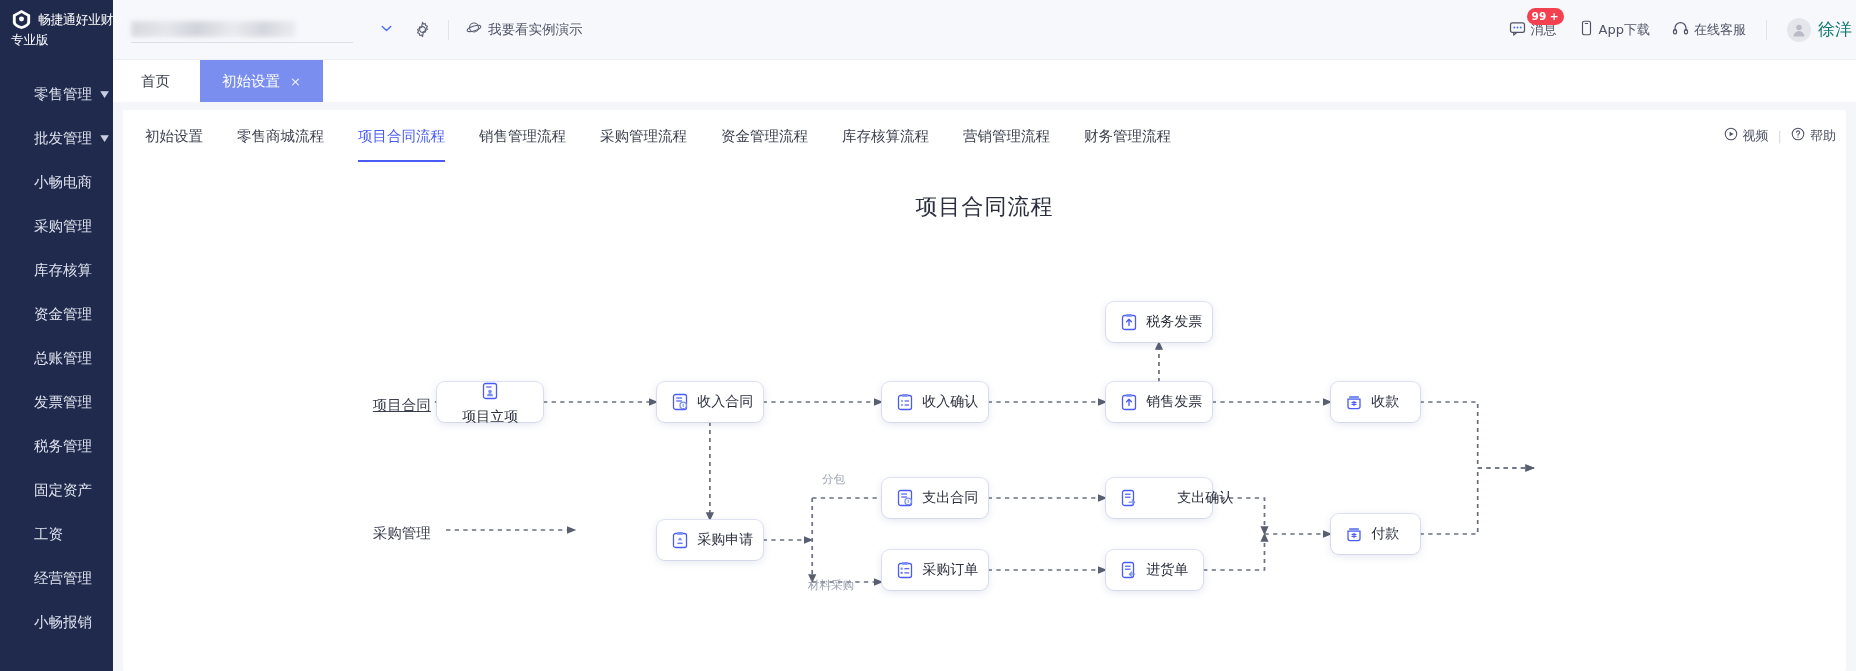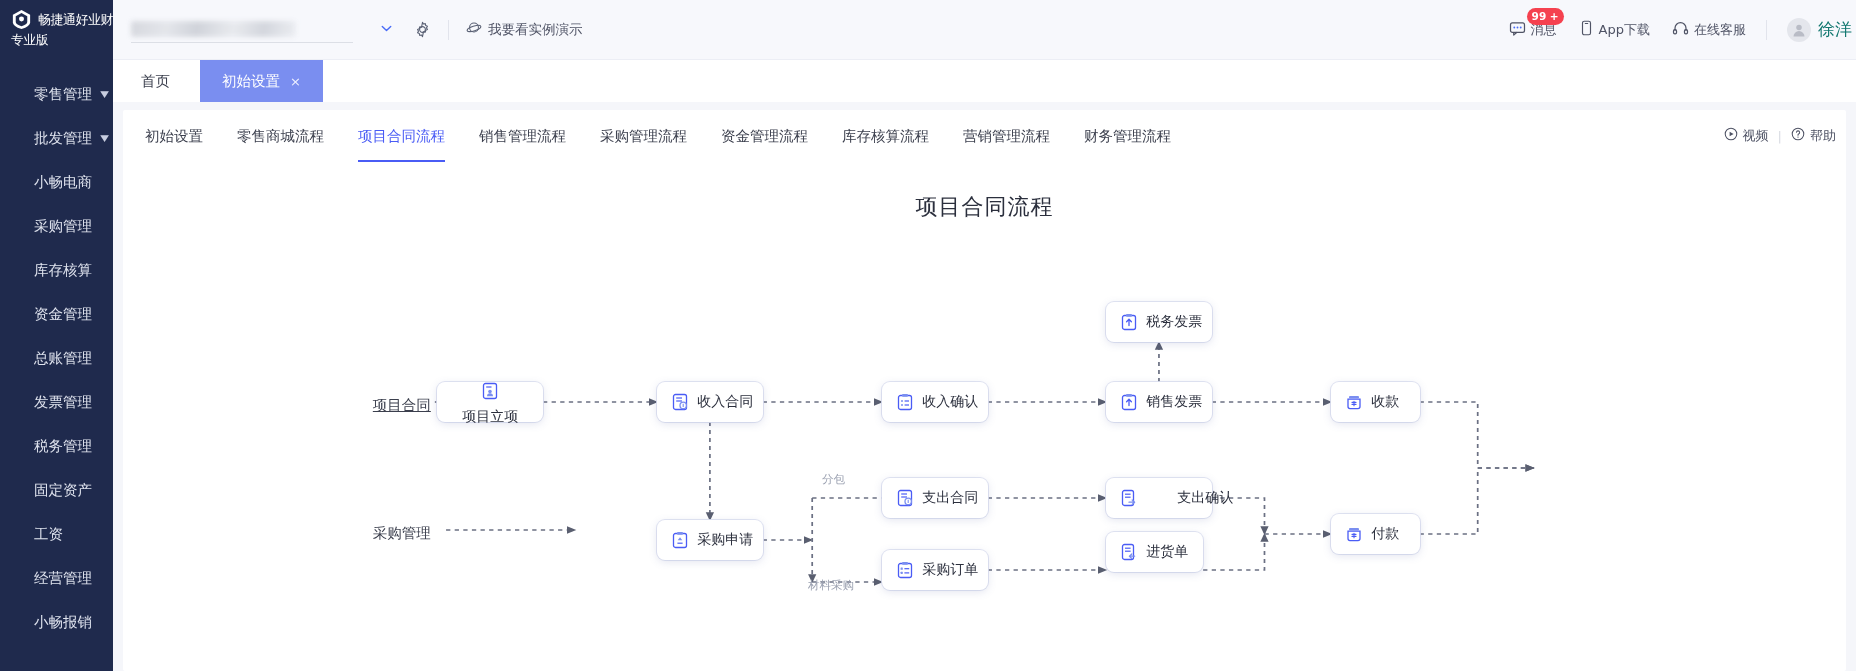--- a/index.html
+++ b/index.html
@@ -473,21 +473,21 @@
                   <rect x="2.5" y="2.5" width="13" height="14" rx="2" fill="none" stroke="#4a5cf5" stroke-width="1.3"></rect>
                   <rect x="6" y="1" width="6" height="2.8" rx="1" fill="#7a8ef0"></rect>
                   <rect x="4.6" y="6.6" width="2.2" height="2.2" rx=".4" fill="#7a8ef0"></rect>
                   <rect x="4.6" y="10.8" width="2.2" height="2.2" rx=".4" fill="#7a8ef0"></rect>
                   <line x1="8.4" y1="7.7" x2="13.2" y2="7.7" stroke="#4a5cf5" stroke-width="1.2"></line>
                   <line x1="8.4" y1="11.9" x2="13.2" y2="11.9" stroke="#4a5cf5" stroke-width="1.2"></line>
                 </svg>
               </span>
               <span class="nlabel">采购订单</span>
             </div>
-            <div class="node" style="left: 983.187px; top: 304px; width: 96.9188px; text-align: right;">
+            <div class="node" style="left: 983.187px; top: 322px; width: 96.9188px; text-align: right;">
               <span class="nicon">
                 <svg width="18" height="18" viewBox="0 0 18 18">
                   <rect x="2.5" y="1.5" width="11" height="15" rx="2" fill="none" stroke="#4a5cf5" stroke-width="1.3"></rect>
                   <line x1="5" y1="5.2" x2="10.6" y2="5.2" stroke="#4a5cf5" stroke-width="1.2"></line>
                   <line x1="5" y1="8.2" x2="10.6" y2="8.2" stroke="#4a5cf5" stroke-width="1.2"></line>
                   <path d="M14.6 13.2 h-5 M11.8 11 L9.4 13.2 L11.8 15.4" fill="none" stroke="#7a8ef0" stroke-width="1.3" stroke-linecap="round" stroke-linejoin="round"></path>
                 </svg>
               </span>
               <span class="nlabel">进货单</span>
             </div>

